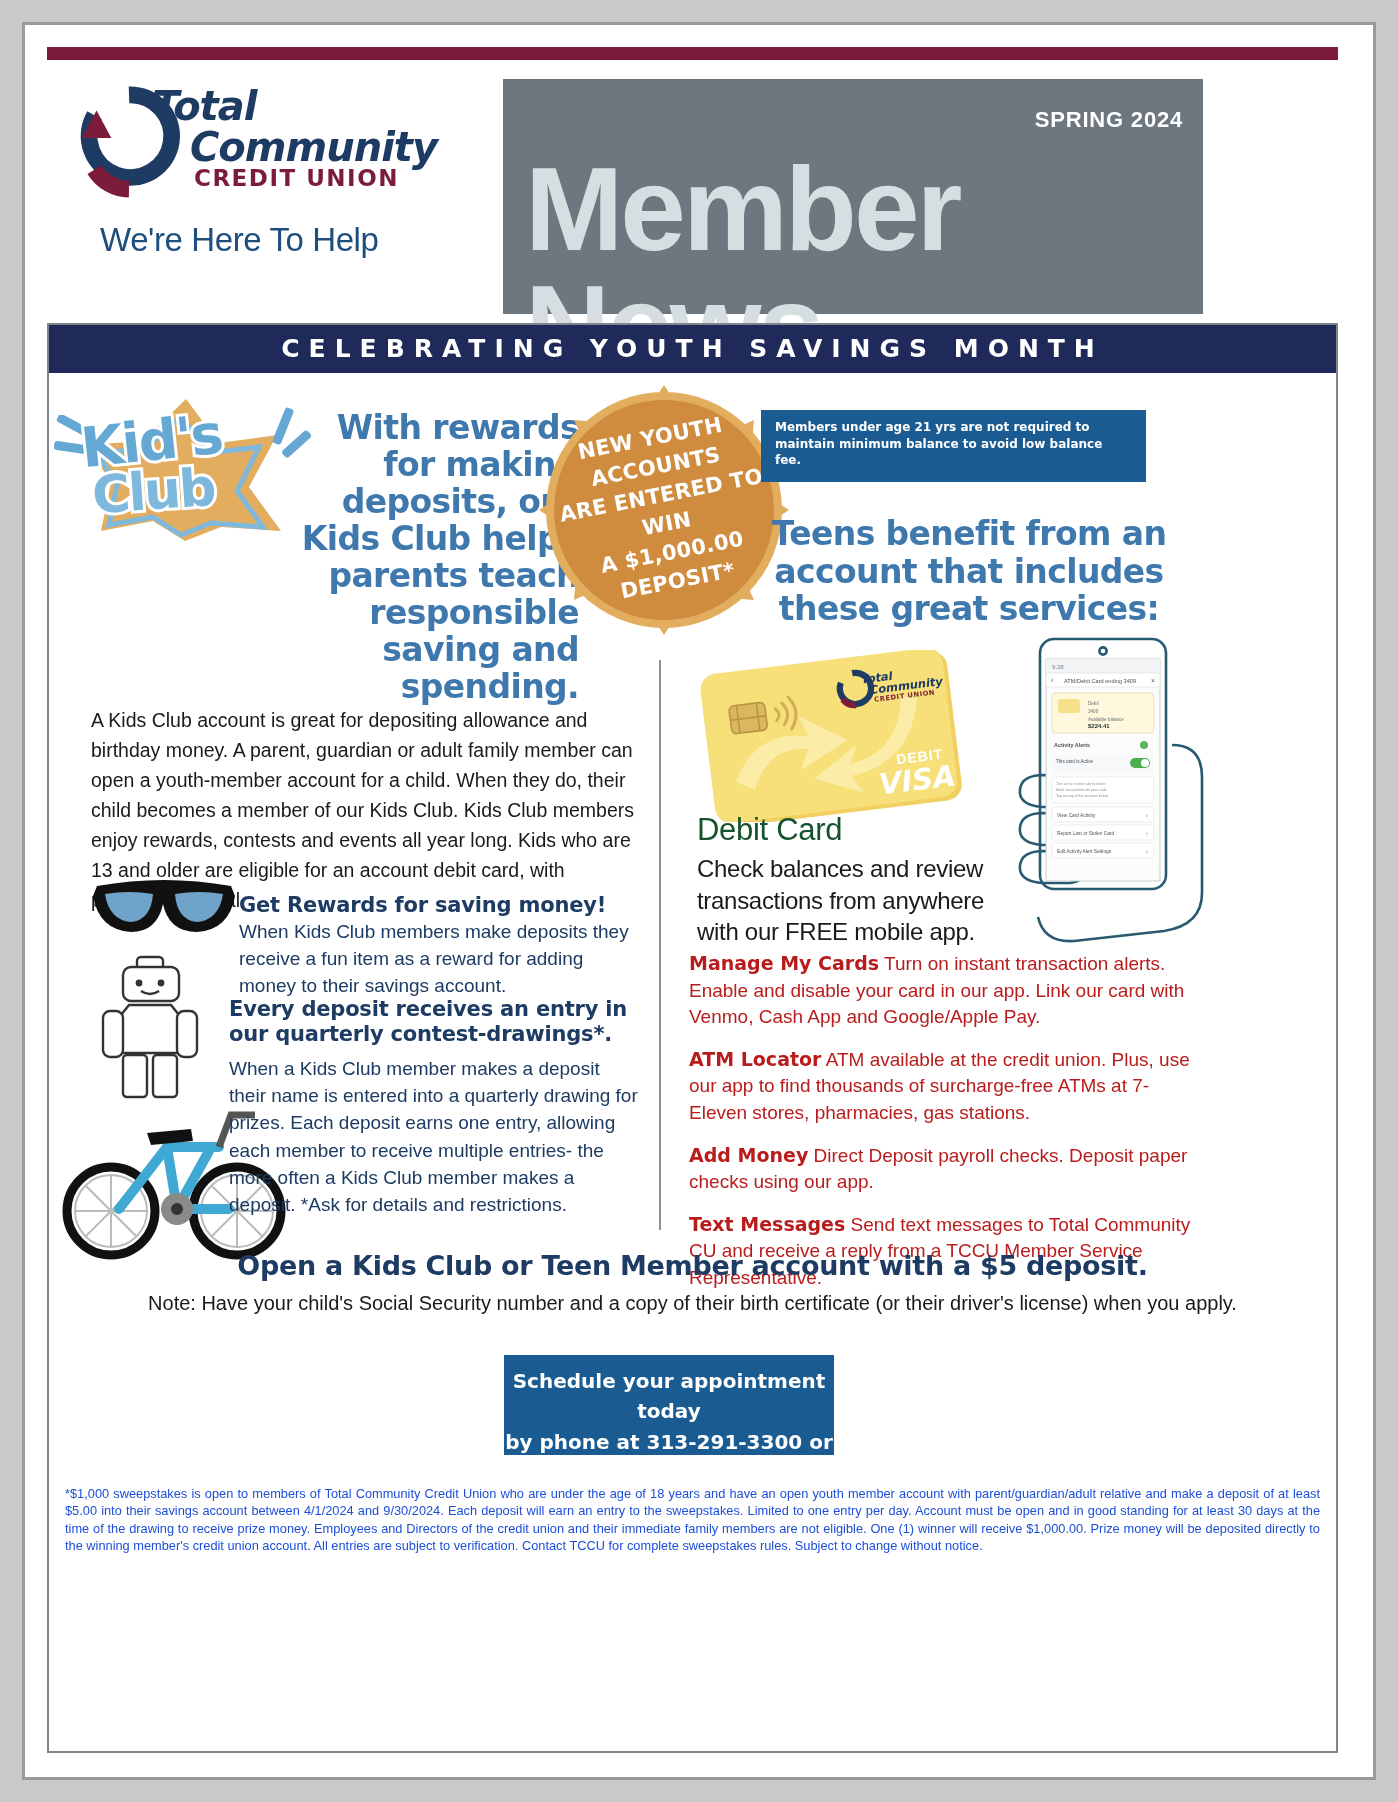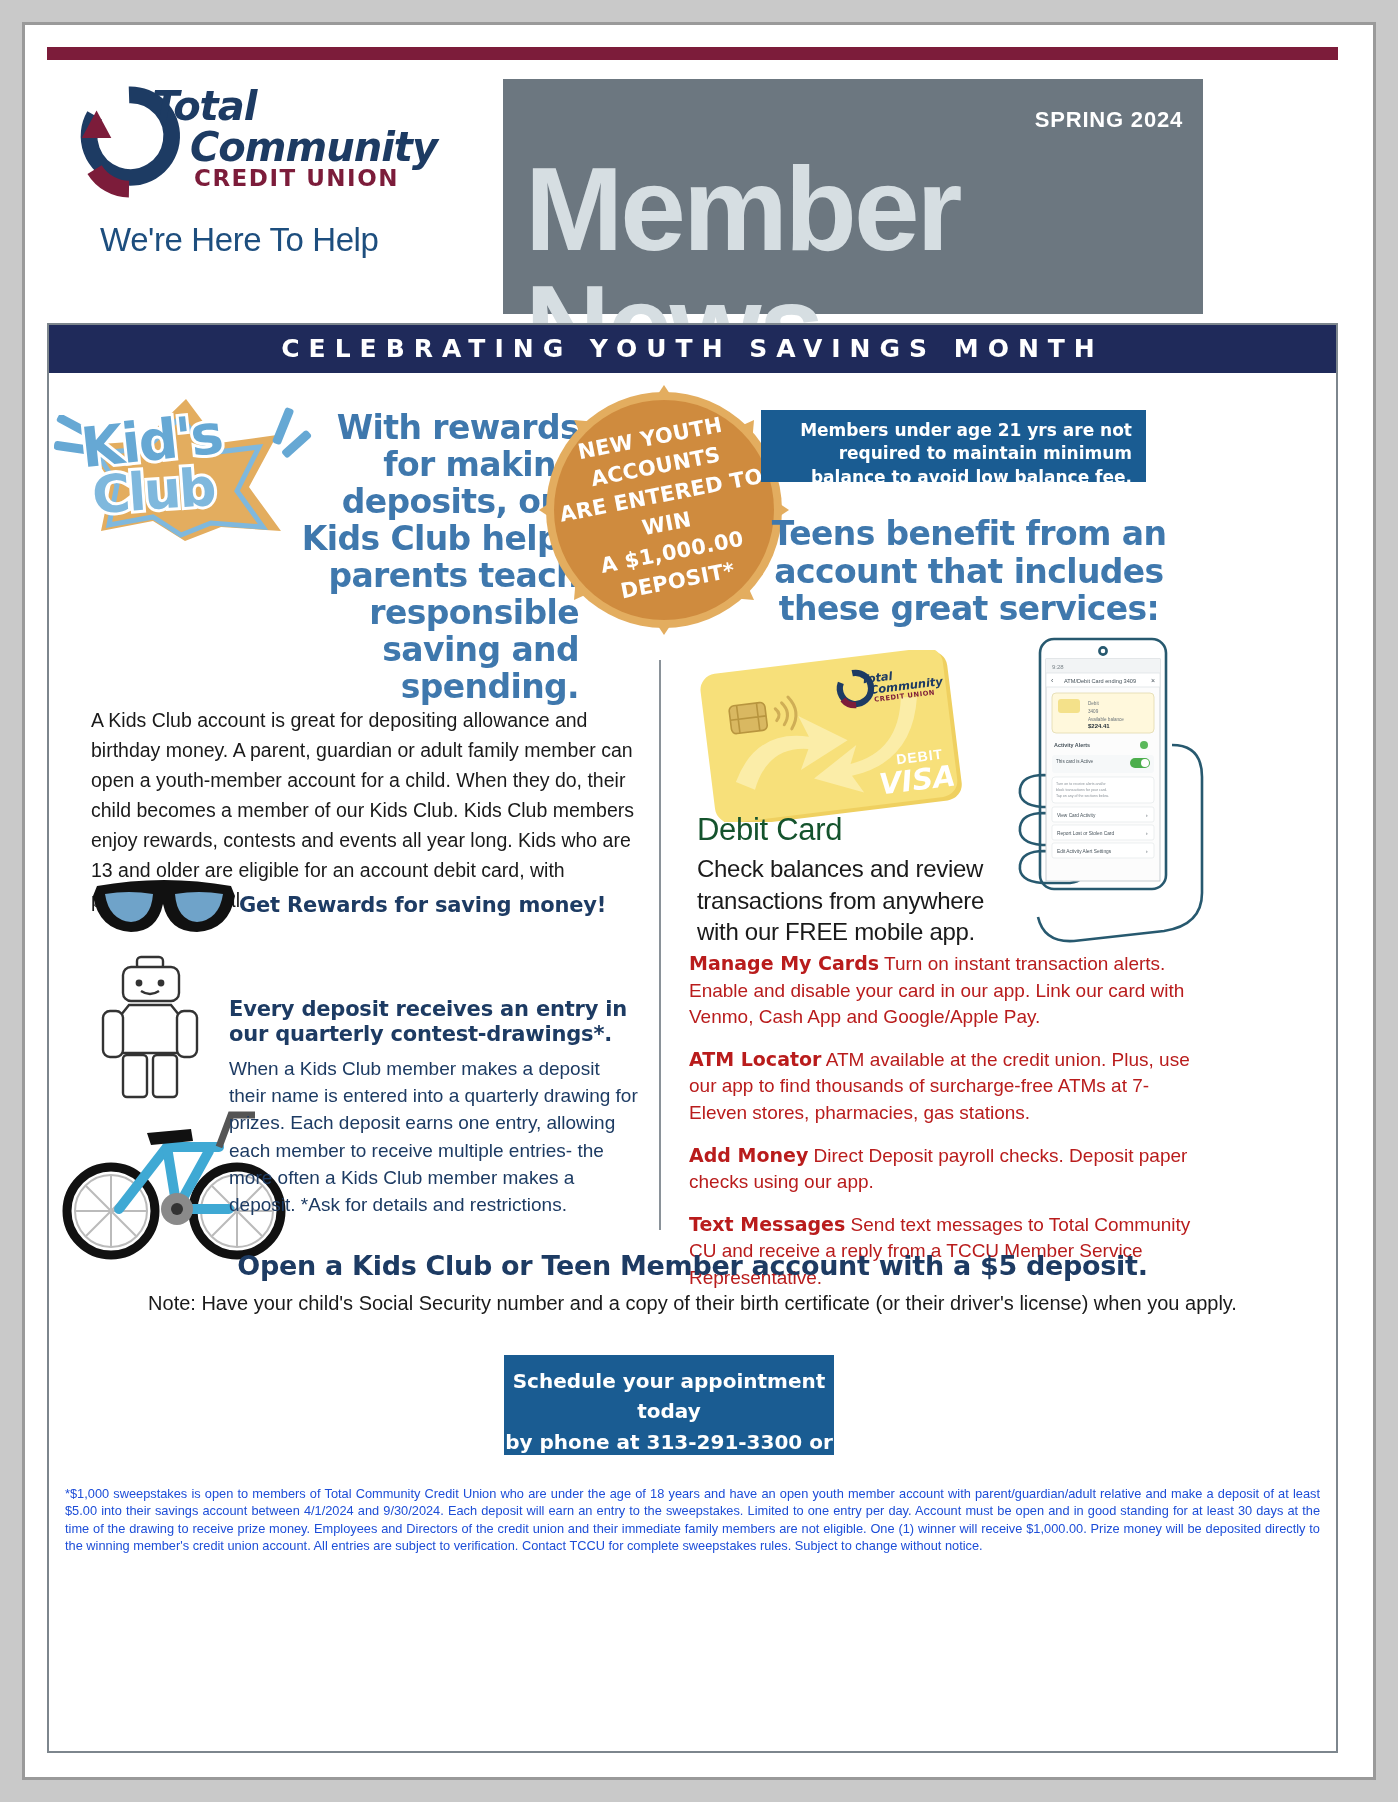--- a/index.html
+++ b/index.html
@@ -121,21 +121,21 @@
     font-family: "DejaVu Sans", sans-serif; font-weight: bold;
     color: #ffffff; font-size: 21px; line-height: 1.38; text-align: center;
     letter-spacing: 0.3px;
   }
 
   
   .note-box {
     position: absolute; left: 712px; top: 85px; width: 385px; height: 72px;
     background: #1a5c92; color: #ffffff;
     font-family: "DejaVu Sans", sans-serif; font-weight: bold;
-    font-size: 17px; line-height: 1.38; text-align: right;
+    font-size: 12px; line-height: 1.38; text-align: left;
     padding: 9px 14px 0 14px;
   }
 
   
   .vdivide {
     position: absolute; left: 610px; top: 335px;
     width: 2px; height: 570px; background: #8a9299;
   }
 
   
@@ -322,20 +322,21 @@
       <path d="M88 48 L132 44 L134 56 L92 60 Z" fill="#111"></path>
       <g fill="none" stroke="#555" stroke-width="7">
           <path d="M160 62 L172 30 L196 30"></path>
         </g>
       <circle cx="118" cy="124" r="16" fill="#8a8a8a"></circle>
       <circle cx="118" cy="124" r="6" fill="#333"></circle>
     </svg>
 
     <div class="rewards-block">
       <div class="sub-head">Get Rewards for saving money!</div>
+      <div class="sub-body">When Kids Club members make deposits they receive a fun item as a reward for adding money to their savings account.</div>
     </div>
 
     <div class="contest-block">
       <div class="sub-head">Every deposit receives an entry in our quarterly contest-drawings*.</div>
       <div class="sub-body contest-body" style="margin-top:8px">When a Kids Club member makes a deposit their name is entered into a quarterly drawing for prizes. Each deposit earns one entry, allowing each member to receive multiple entries- the more often a Kids Club member makes a deposit. *Ask for details and restrictions.</div>
     </div>
 
     <svg class="card-img" width="270" height="172" viewBox="0 0 270 172">
       <g transform="rotate(-7 135 86)">
         <rect x="14" y="14" width="244" height="150" rx="16" fill="#efd060"></rect>

